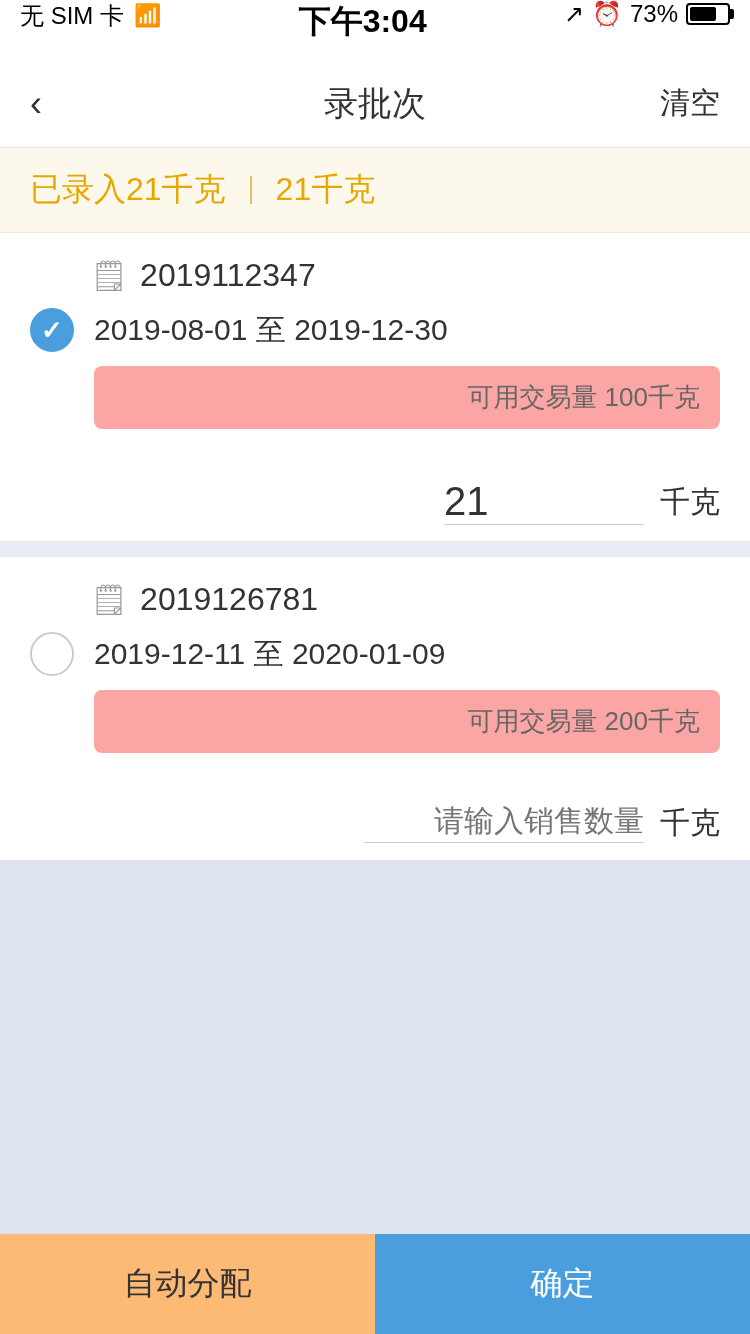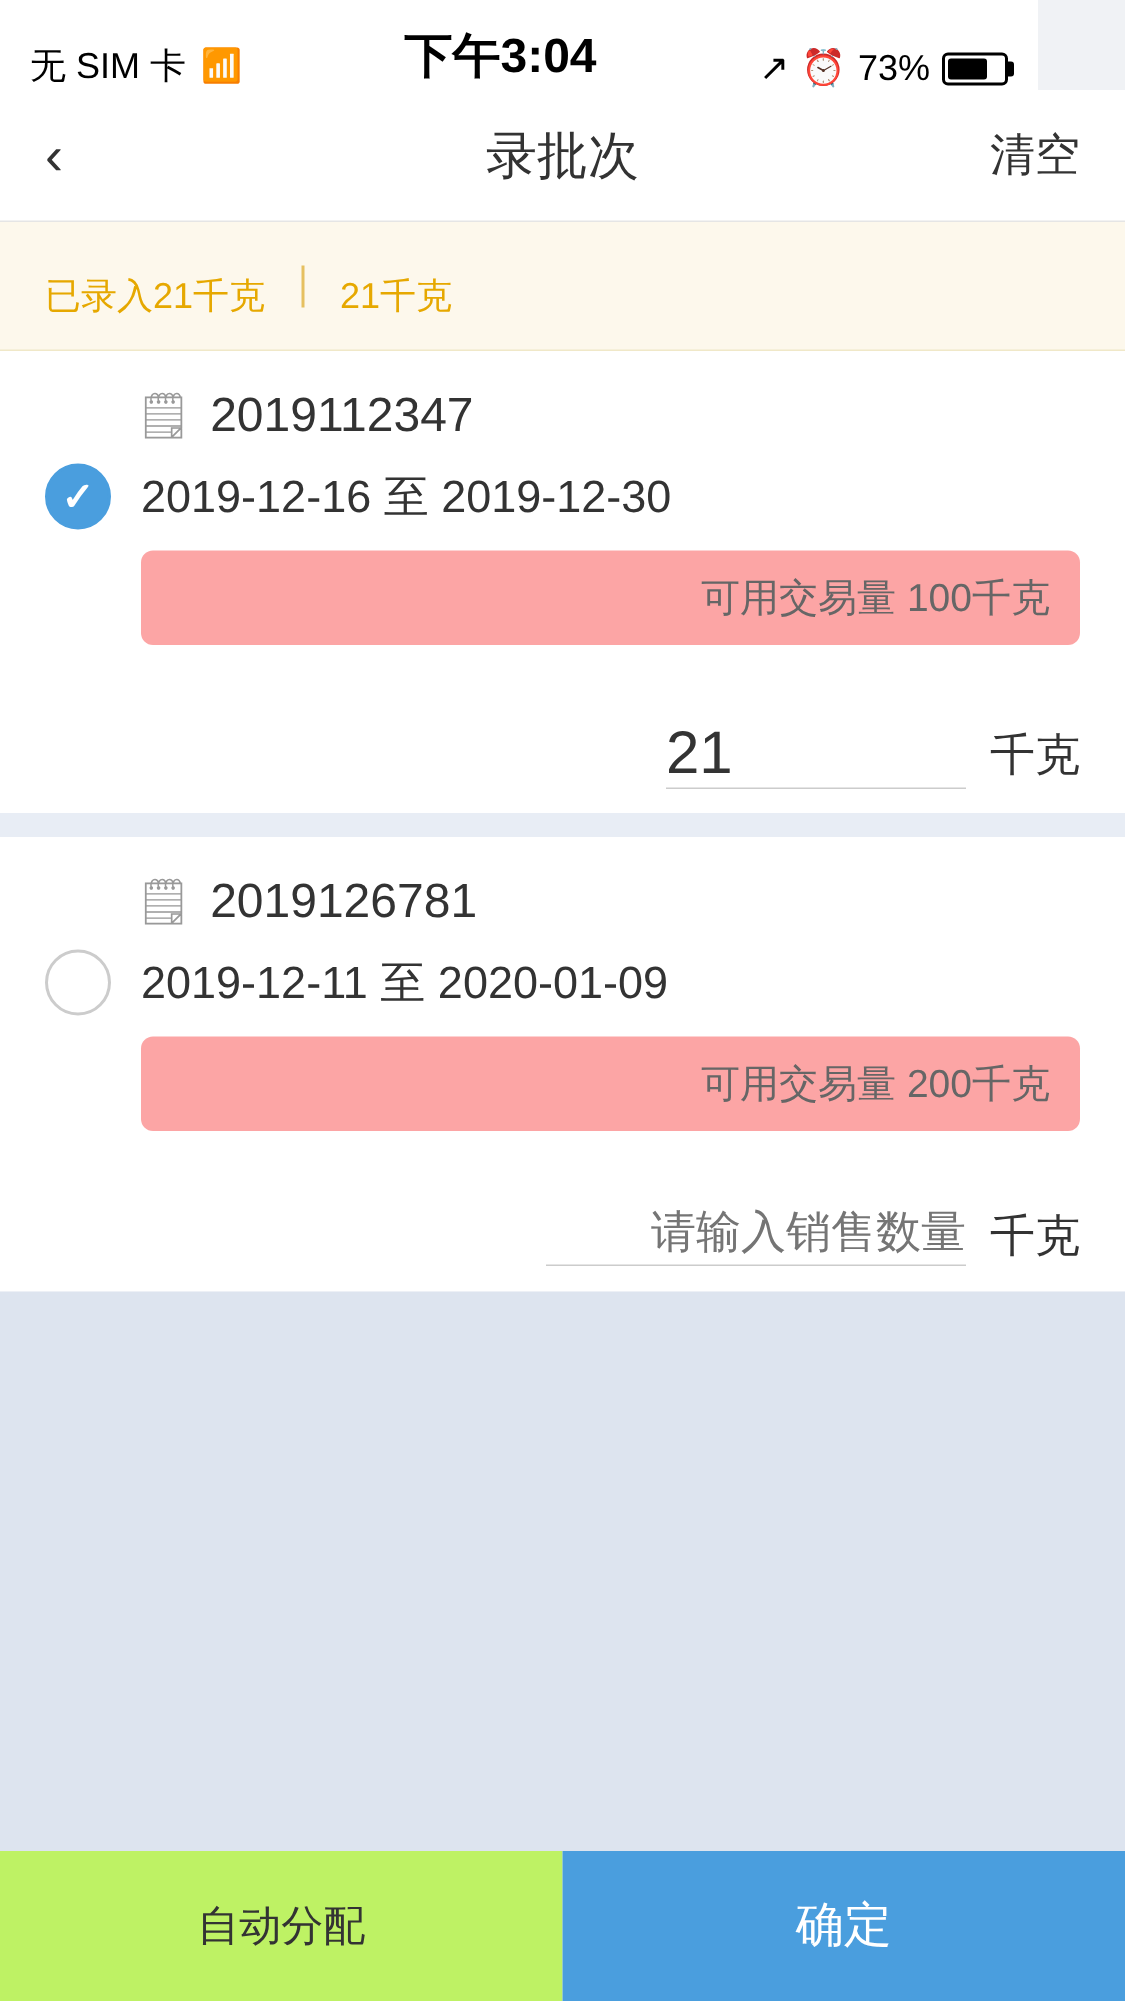--- a/index.html
+++ b/index.html
@@ -8,25 +8,25 @@
       width: 750px;
       min-height: 1334px;
       font-family: -apple-system, "PingFang SC", "Helvetica Neue", Arial, sans-serif;
       background: #f0f2f5;
       font-size: 28px;
       color: #333;
     }
 
     
     .status-bar {
-      width: 692px;
+      width: 750px;
       height: 60px;
       background: #fff;
       display: flex;
-      align-items: flex-end;
+      align-items: flex-start;
       justify-content: space-between;
       padding: 0 20px;
       font-size: 24px;
       color: #000;
     }
     .status-bar-left {
       display: flex;
       align-items: center;
       gap: 10px;
     }
@@ -100,23 +100,22 @@
     .info-bar {
       width: 750px;
       background: #fdf8ec;
       padding: 20px 30px;
       display: flex;
       align-items: center;
       gap: 0;
       border-bottom: 1px solid #f0e8c8;
     }
     .info-bar-item {
-      font-size: 24px;
+      font-size: 32px;
       color: #e6a800;
-      margin-top: 13px;
     }
     .info-bar-divider {
       width: 2px;
       height: 28px;
       background: #e6c060;
       margin: 0 24px;
     }
 
     
     .content {
@@ -257,23 +256,23 @@
       width: 750px;
       height: 100px;
       display: flex;
       background: #fff;
     }
     .bottom-btn-auto {
       flex: 1;
       display: flex;
       align-items: center;
       justify-content: center;
-      font-size: 28px;
-      color: #333;
-      background: #bef264;
+      font-size: 32px;
+      color: #333;
+      background: #fdba74;
       cursor: pointer;
       border: none;
       outline: none;
     }
     .bottom-btn-confirm {
       flex: 1;
       display: flex;
       align-items: center;
       justify-content: center;
       font-size: 32px;
@@ -320,21 +319,21 @@
 </div>
 
 <div class="content">
   <div class="batch-item">
     <div class="batch-item-header">
       <span class="batch-icon">🗒</span>
       <span class="batch-id">2019112347</span>
     </div>
     <div class="batch-row">
       <div class="radio-circle checked"></div>
-      <span class="batch-date">2019-12-16 至 2019-12-30</span>
+      <span class="batch-date">2019-08-01 至 2019-12-30</span>
     </div>
     <div class="batch-quantity-box">
       <span>可用交易量 100千克</span>
     </div>
   </div>
 
   <div class="amount-row">
     <input class="amount-underline" type="text" value="21" style="">
     <span style="margin-left:16px;" class="amount-unit">千克</span>
   </div>

